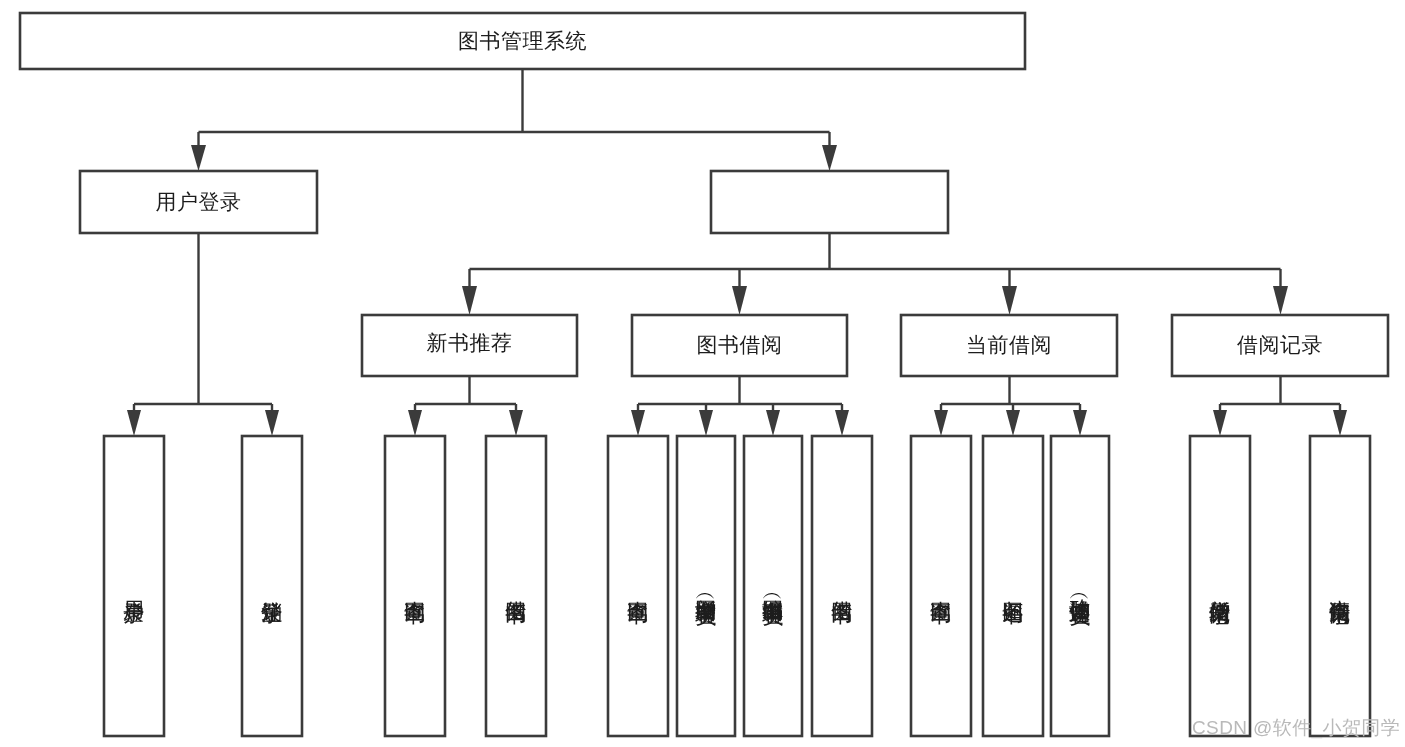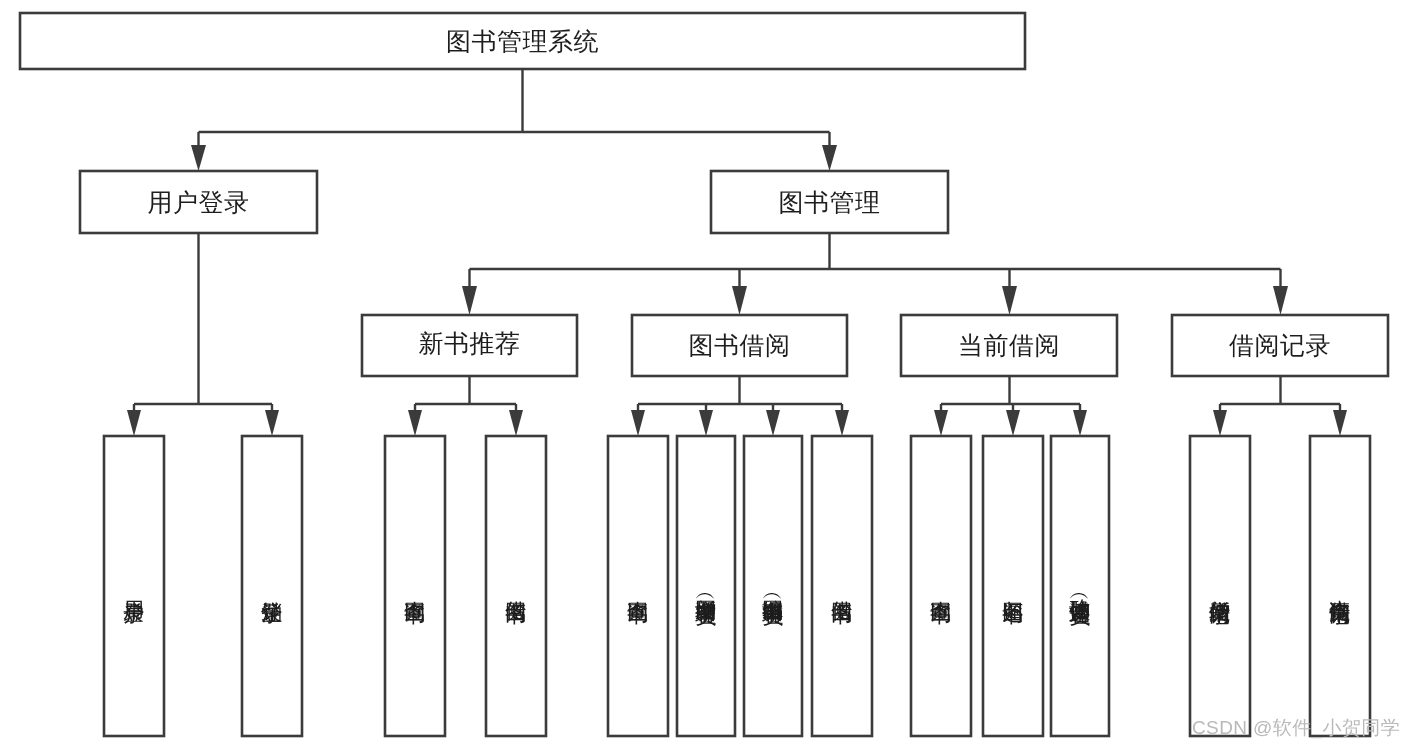--- a/index.html
+++ b/index.html
@@ -40,21 +40,21 @@
     fill: #3b3b3b;
     stroke: none;
   }
   .node-label-h {
     position: absolute;
     display: flex;
     align-items: center;
     justify-content: center;
     text-align: center;
     color: #1d1d1d;
-    font-size: 25px;
+    font-size: 21px;
     line-height: 1.15;
     letter-spacing: 0.5px;
     white-space: nowrap;
     pointer-events: none;
   }
   .node-label-v {
     position: absolute;
     display: flex;
     align-items: center;
     justify-content: center;
@@ -182,21 +182,20 @@
     <rect class="node-rect" x="1051" y="436" width="58" height="300"></rect>
 
     <rect class="node-rect" x="1190" y="436" width="60" height="300"></rect>
     <rect class="node-rect" x="1310" y="436" width="60" height="300"></rect>
   </svg>
 
   <div class="node-label-h" style="left:20px; top:13px; width:1005px; height:56px;">图书管理系统</div>
 
   <div class="node-label-h" style="left:80px; top:171px; width:237px; height:62px;">用户登录</div>
 
-  <div class="node-label-h" style="left:711px; top:171px; width:237px; height:62px;">图书管理</div>
 
   <div class="node-label-h" style="left:362px; top:305px; width:215px; height:77px;">新书推荐</div>
 
   <div class="node-label-h" style="left:632px; top:315px; width:215px; height:61px;">图书借阅</div>
 
   <div class="node-label-h" style="left:901px; top:315px; width:216px; height:61px;text-align:center;">当前借阅</div>
 
   <div class="node-label-h" style="left:1172px; top:315px; width:216px; height:61px;border-radius:23px;">借阅记录</div>
 
   <div class="node-label-v" style="left:104px; top:436px; width:60px; height:300px;">用户登录</div>

